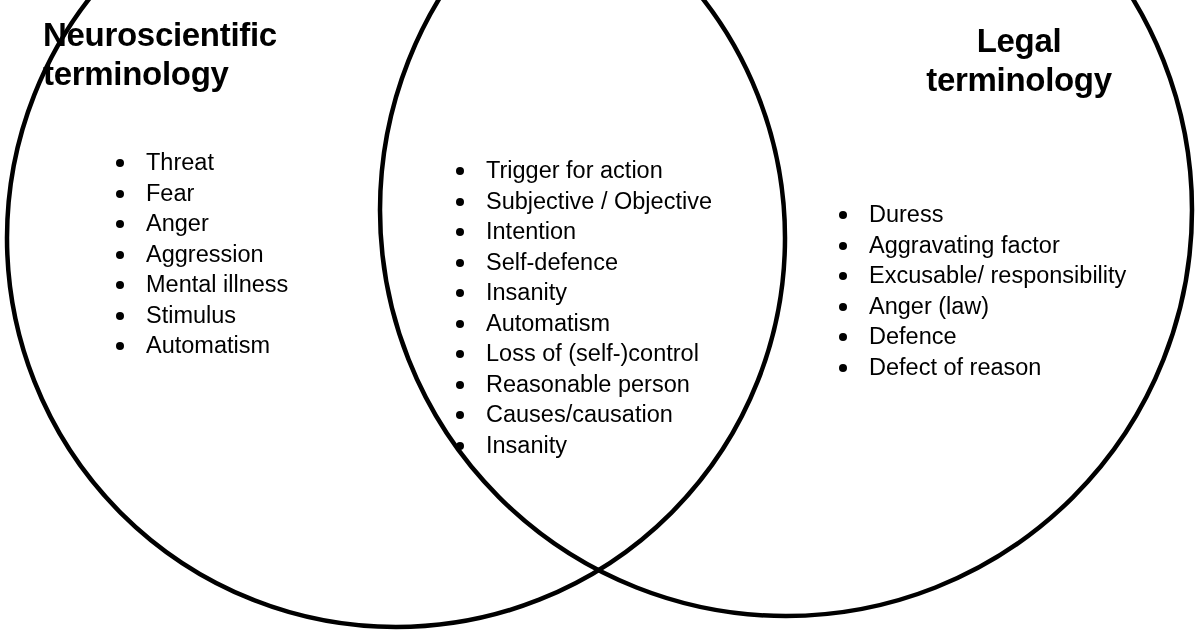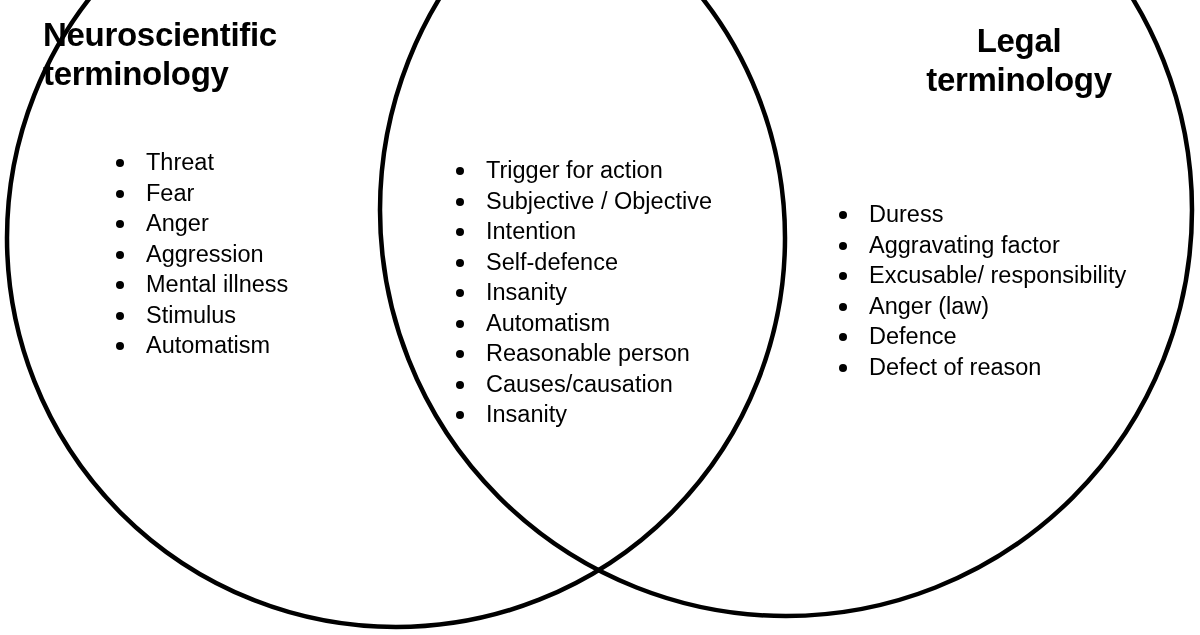--- a/index.html
+++ b/index.html
@@ -102,20 +102,21 @@
       <li>Automatism</li>
     </ul>
 
   <ul class="term-list" id="list-center">
       <li>Trigger for action</li>
       <li>Subjective / Objective</li>
       <li>Intention</li>
       <li>Self-defence</li>
       <li>Insanity</li>
       <li>Automatism</li>
+      <li>Loss of (self-)control</li>
       <li>Reasonable person</li>
       <li>Causes/causation</li>
       <li>Insanity</li>
     </ul>
 
   <ul class="term-list" id="list-right">
       <li>Duress</li>
       <li>Aggravating factor</li>
       <li>Excusable/ responsibility</li>
       <li>Anger (law)</li>

